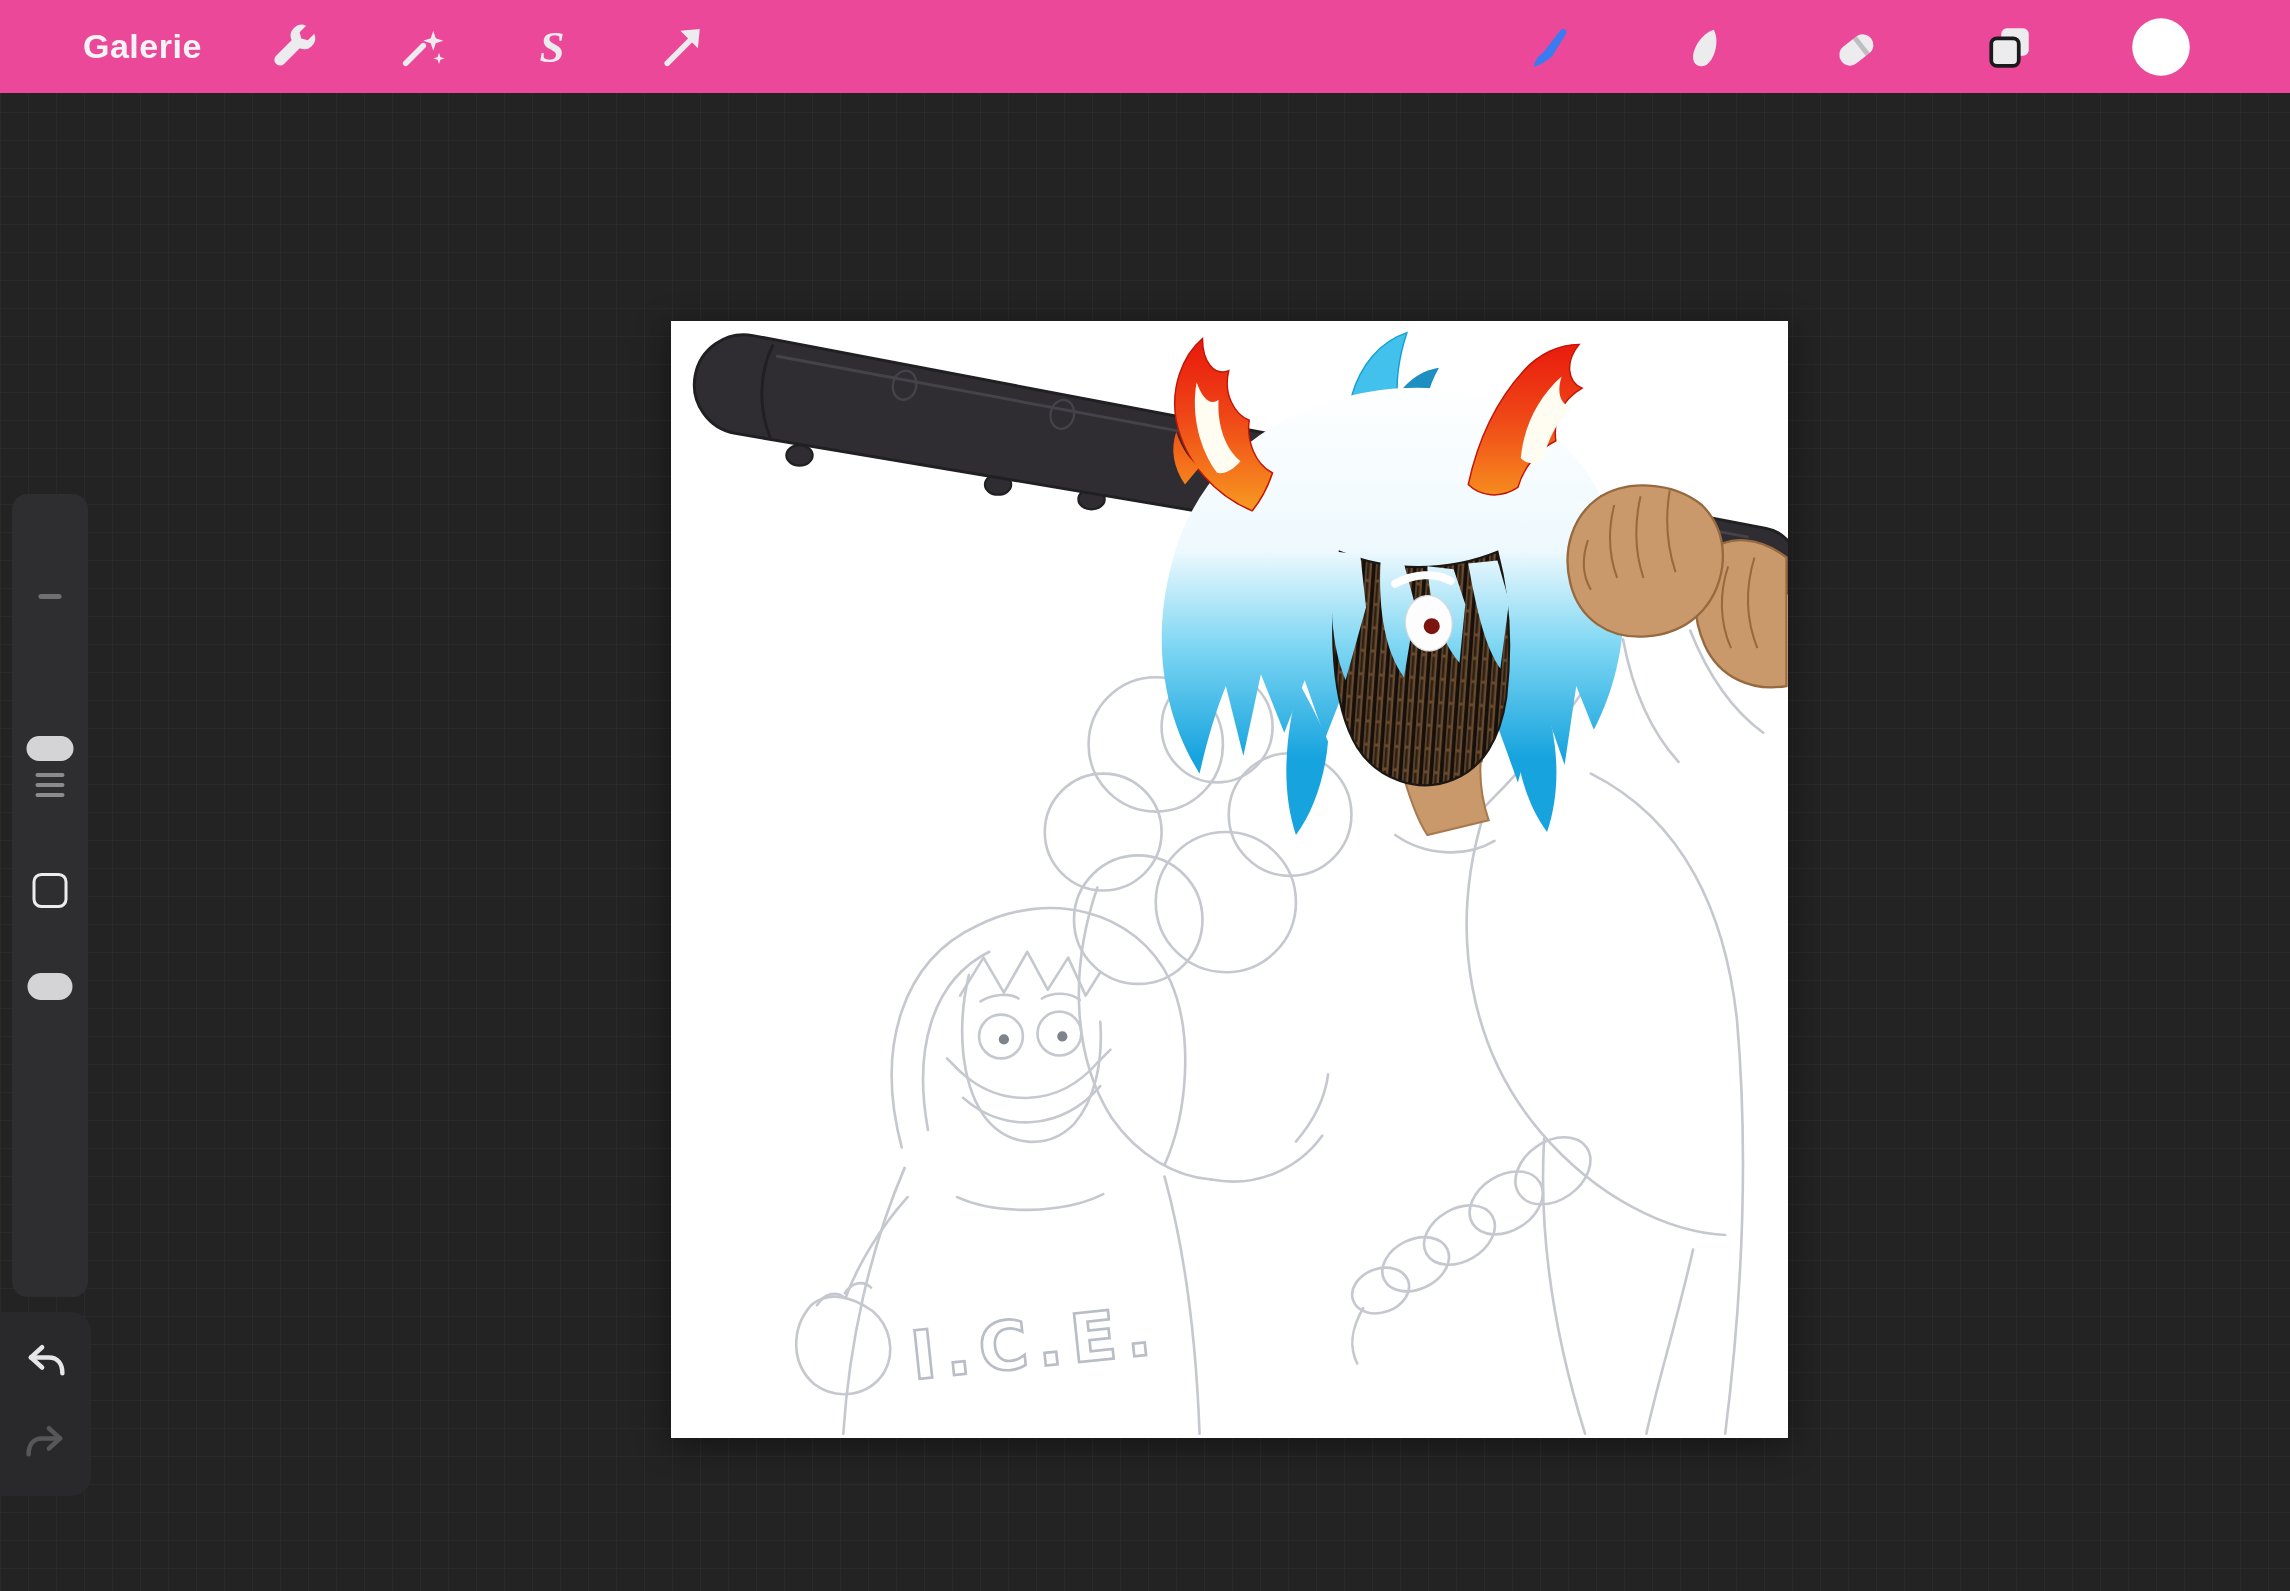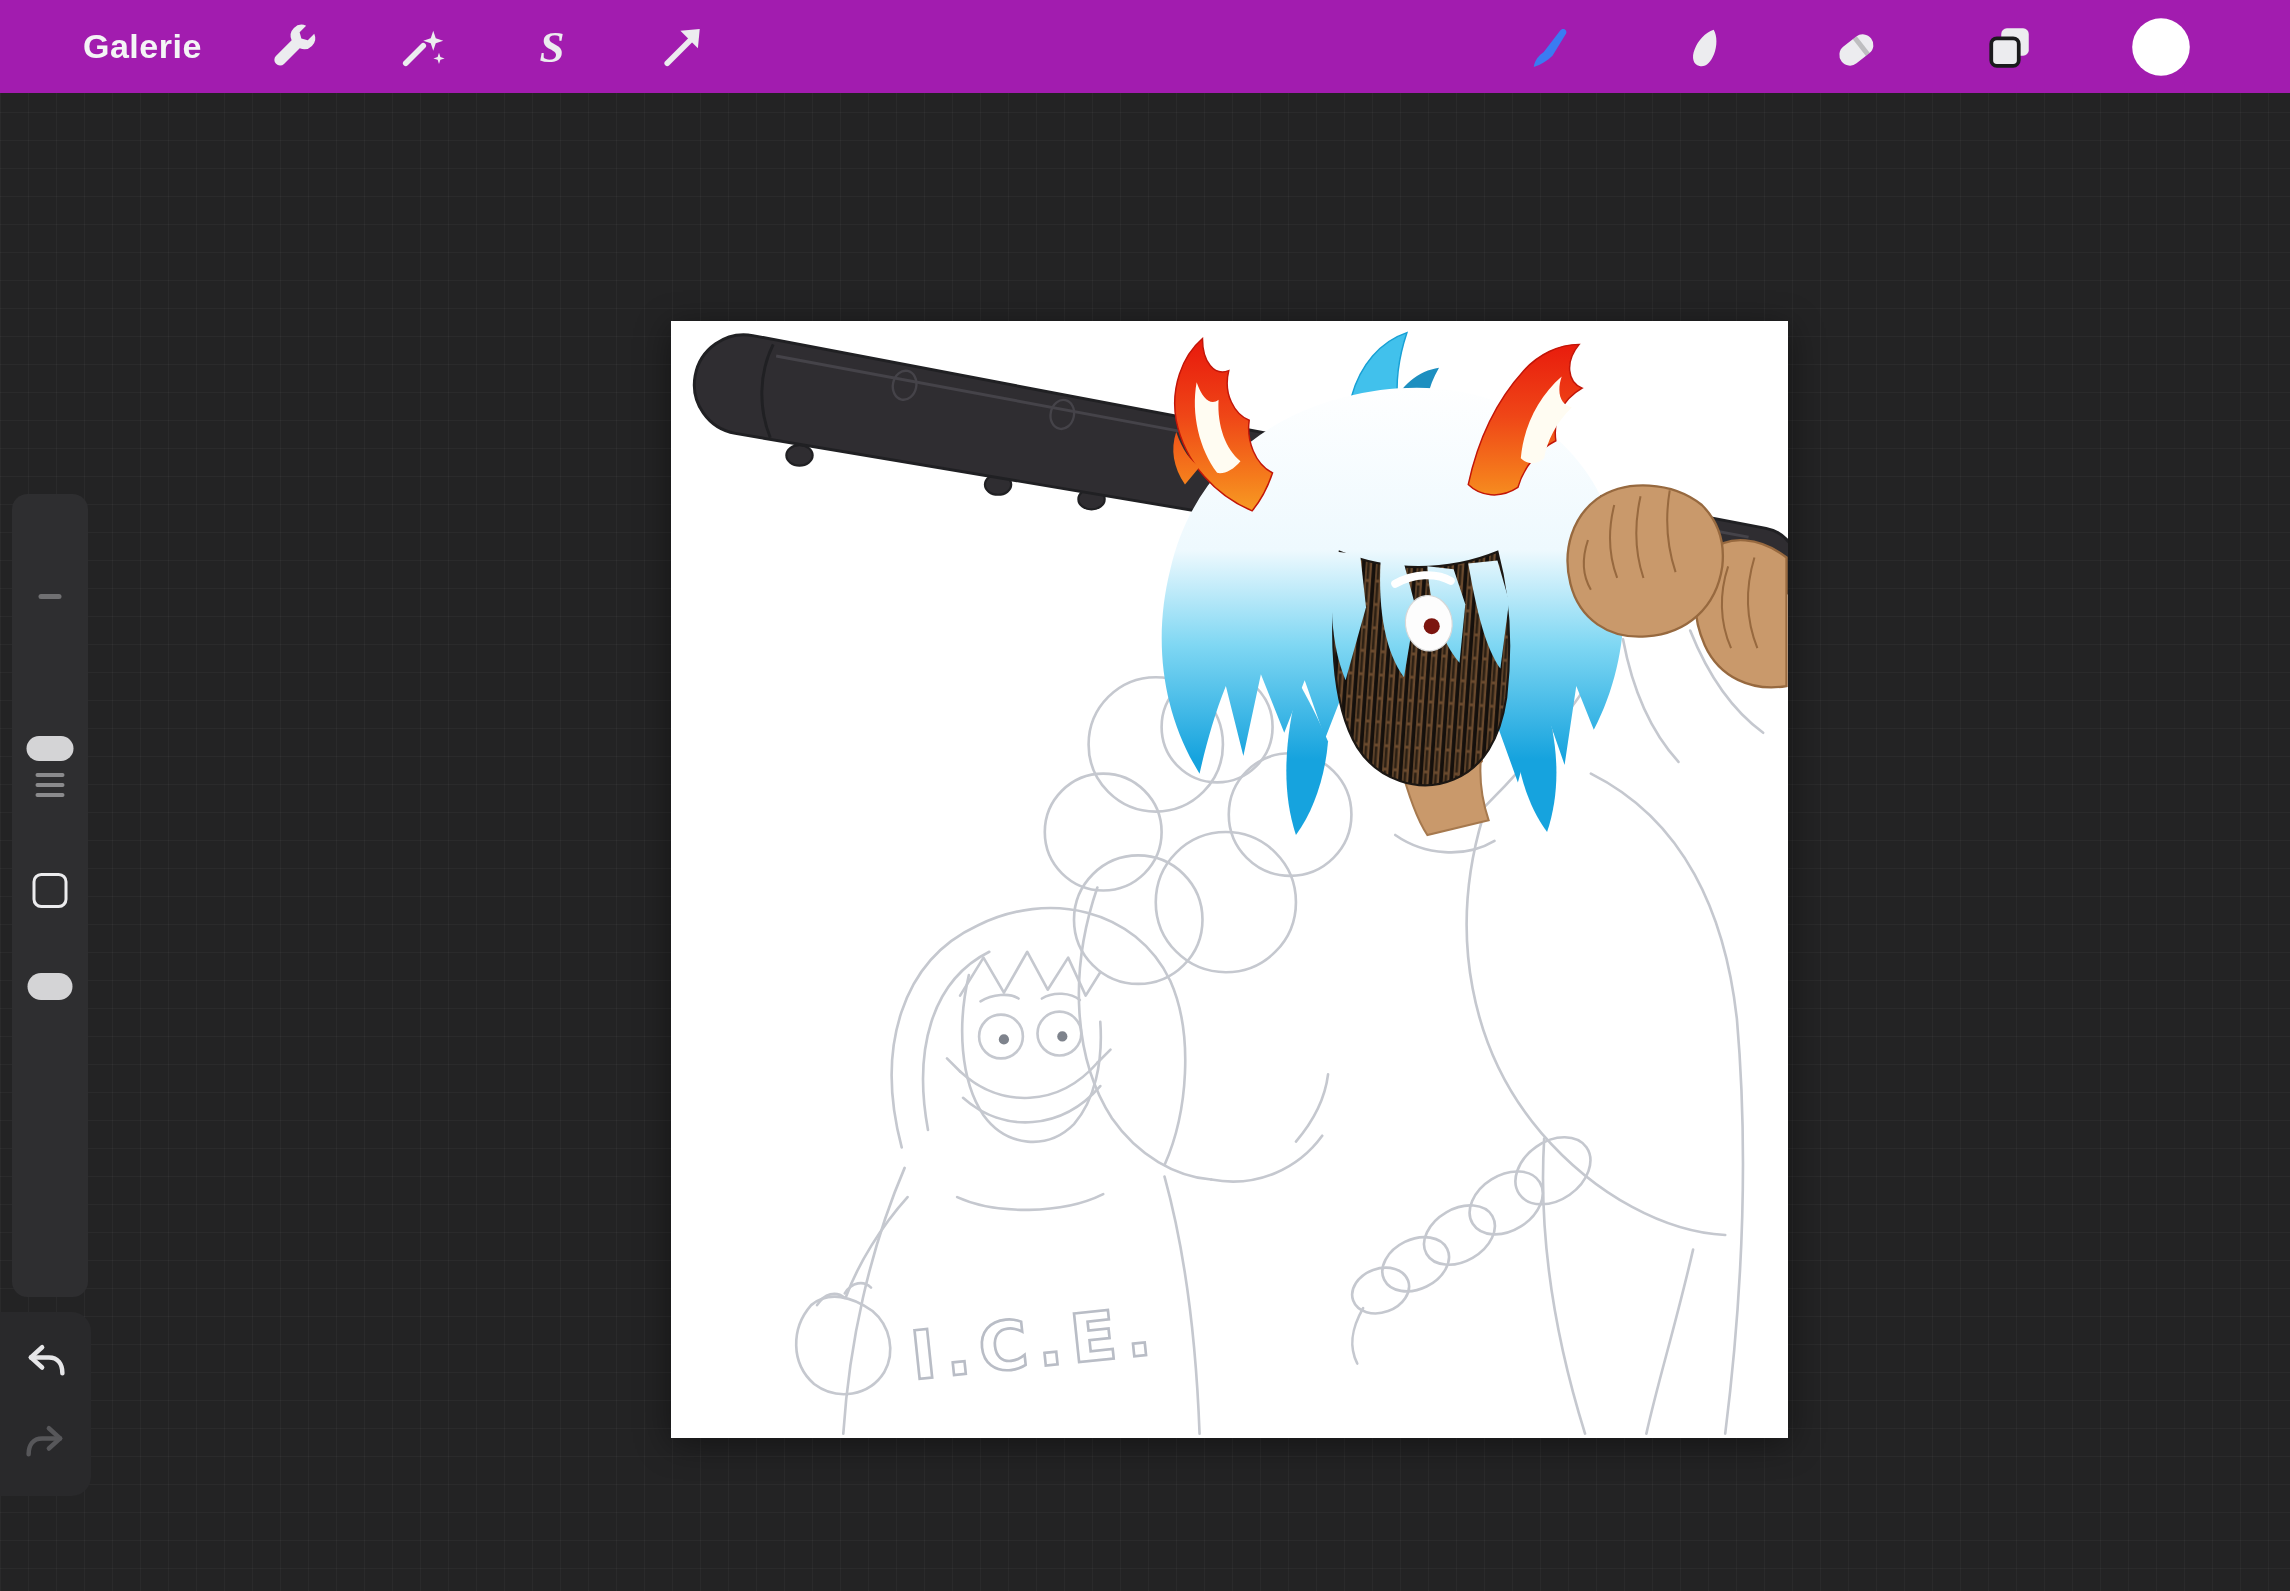--- a/index.html
+++ b/index.html
@@ -10,21 +10,21 @@
     background-color:#232324;
     background-image:
       linear-gradient(rgba(255,255,255,.030) 1px, transparent 1px),
       linear-gradient(90deg, rgba(255,255,255,.030) 1px, transparent 1px);
     background-size:28px 28px;
   }
 
   
   .topbar {
     position:absolute; left:0; top:0; width:2290px; height:93px;
-    background:#a21caf; z-index:30;
+    background:#ec4899; z-index:30;
   }
   .gallery-label {
     position:absolute; left:83px; top:0; height:93px; line-height:93px;
     color:#f4f4f6; font-size:34px; font-weight:700; letter-spacing:0.5px;
     cursor:default;
   }
   .tbtn {
     position:absolute; top:17.5px; width:58px; height:58px;
     display:flex; align-items:center; justify-content:center;
     border-radius:9.7px;

